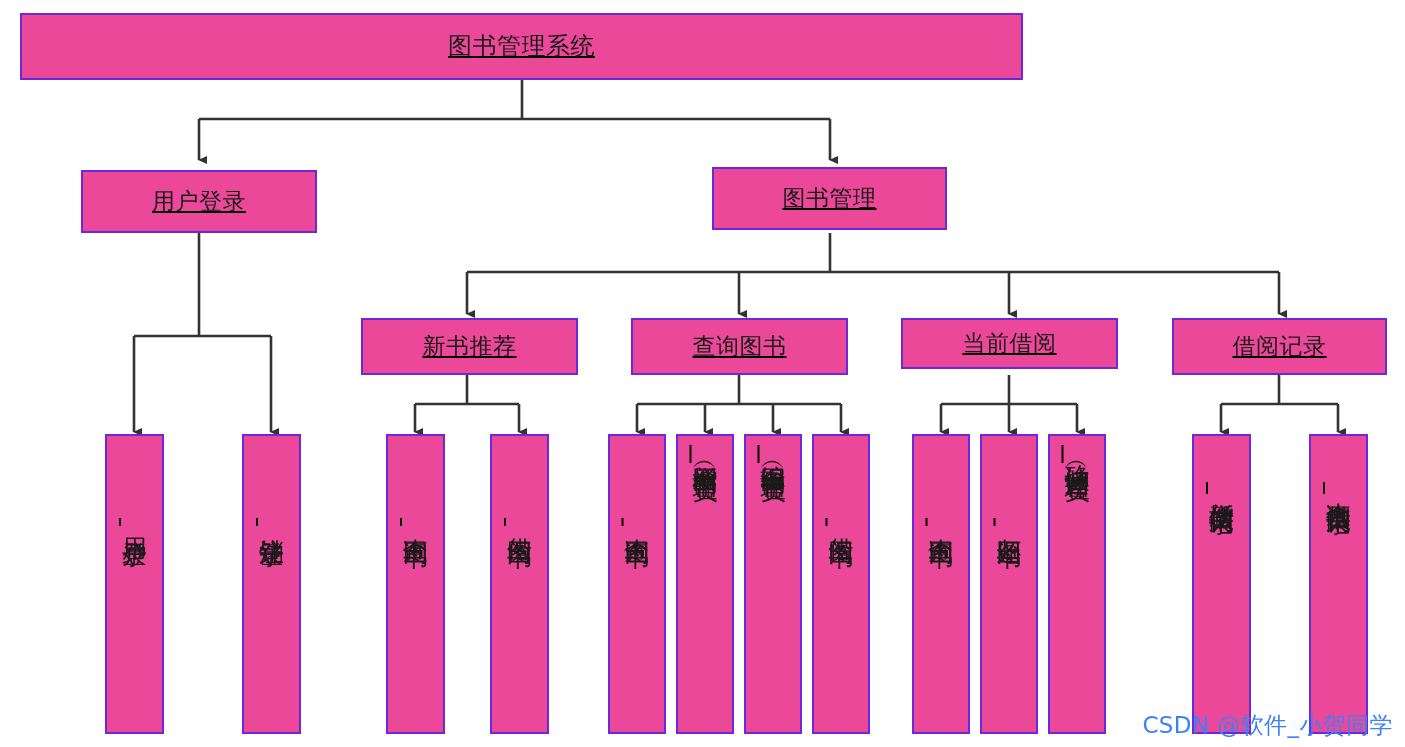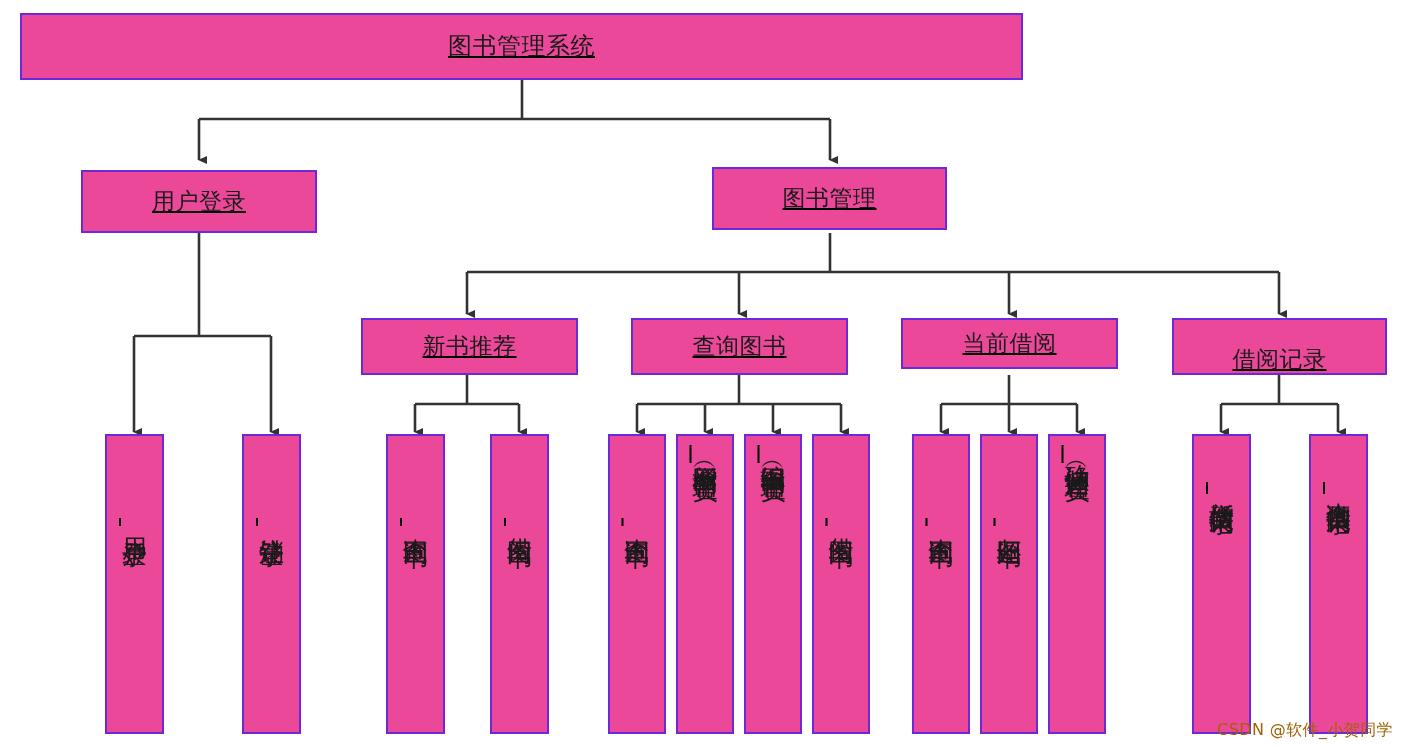--- a/index.html
+++ b/index.html
@@ -59,22 +59,22 @@
     writing-mode: vertical-rl;
     text-orientation: upright;
     font-size: 25px;
     letter-spacing: 2px;
     line-height: 1;
   }
   #watermark {
     position: absolute;
     right: 12px;
     bottom: 6px;
-    font-size: 16px;
-    color: #a16207;
+    font-size: 23px;
+    color: #3b82f6;
     white-space: nowrap;
     letter-spacing: 0.4px;
   }
 </style>
 </head>
 <body>
 
 <div id="diagram-root">
 
   <svg id="connectors" viewBox="0 0 1405 747" xmlns="http://www.w3.org/2000/svg">
@@ -152,21 +152,21 @@
 
   <div class="node horizontal" style="left:361px; top:318px; width:217px; height:57px;">
     <span class="node-label">新书推荐</span>
   </div>
   <div class="node horizontal" style="left:631px; top:318px; width:217px; height:57px;">
     <span class="node-label">查询图书</span>
   </div>
   <div class="node horizontal" style="left:901px; top:318px; width:217px; height:51px;">
     <span class="node-label">当前借阅</span>
   </div>
-  <div class="node horizontal" style="left:1172px; top:318px; width:215px; height:57px;align-items:flex-end;">
+  <div class="node horizontal" style="left:1172px; top:318px; width:215px; height:57px;">
     <span class="node-label">借阅记录</span>
   </div>
 
   <div class="node vertical" style="left:105px; top:434px; width:59px; height:300px; padding-top:82px;">
     <span class="node-label">用户登录</span>
   </div>
   <div class="node vertical" style="left:242px; top:434px; width:59px; height:300px; padding-top:82px;">
     <span class="node-label">注销登录</span>
   </div>
 

